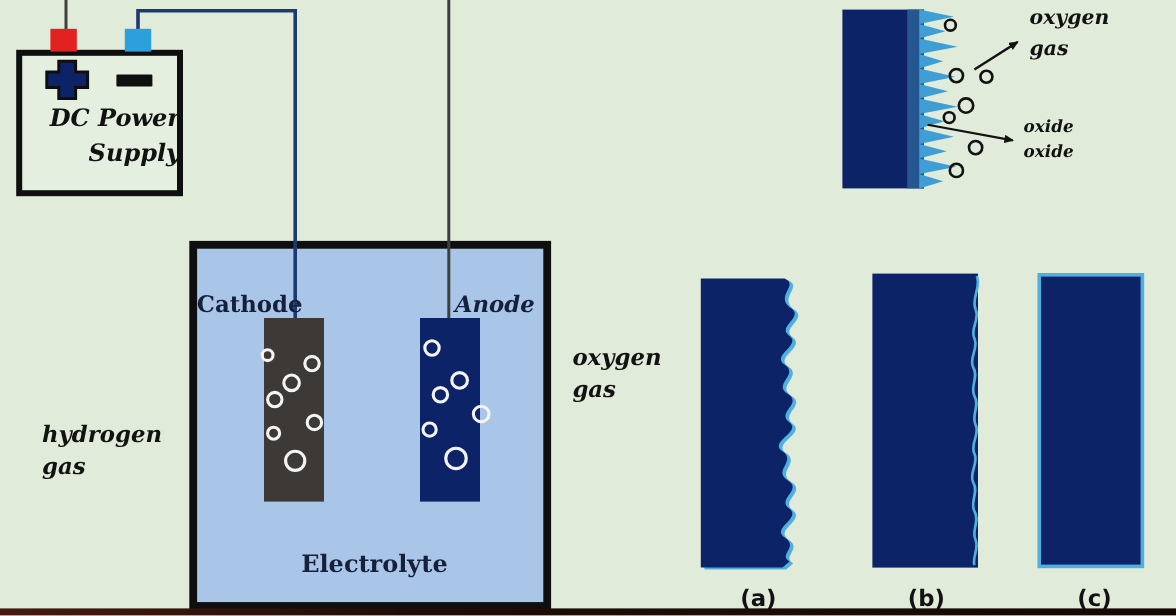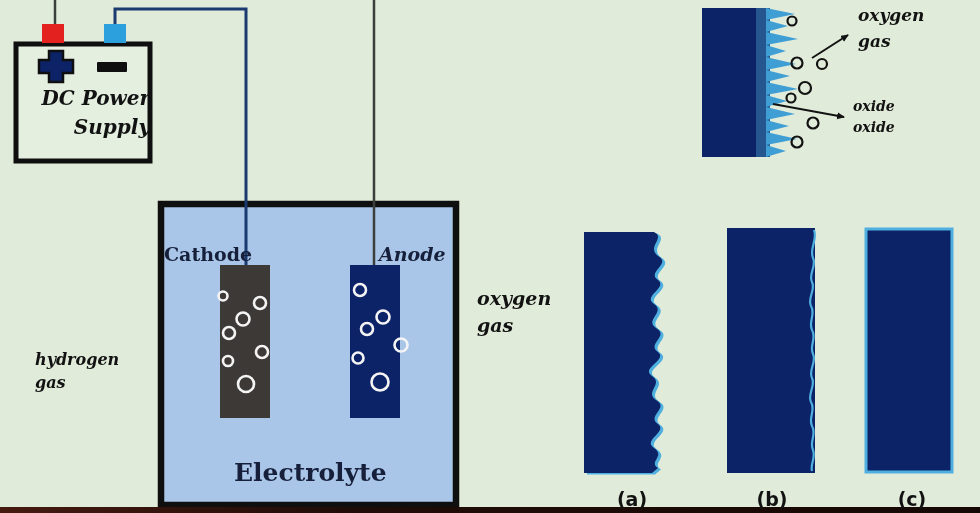--- a/index.html
+++ b/index.html
@@ -13,22 +13,22 @@
   #stage{position:relative;width:980px;height:513px;background:var(--background);overflow:hidden;}
   #art{position:absolute;left:0;top:0;}
   .lbl{position:absolute;font-weight:bold;color:var(--ink);white-space:nowrap;}
   .serif{font-family:"DejaVu Serif",serif;}
   .sans{font-family:"DejaVu Sans",sans-serif;}
   .navytext{color:var(--label-navy);}
   .two-line span{display:block;font-style:italic;}
   .ps-label{left:16px;top:84px;width:134px;text-align:right;font-size:20px;line-height:1.45;}
   .cathode-label{left:164px;top:243px;font-size:19px;}
   .anode-label{left:379px;top:243px;font-size:19px;font-style:italic;}
-  .electrolyte-label{left:234px;top:458px;width:120px;text-align:center;font-size:25px;}
-  .hydrogen-label{left:35px;top:349px;font-size:16px;line-height:1.42;}
+  .electrolyte-label{left:251px;top:458px;width:120px;text-align:center;font-size:20px;}
+  .hydrogen-label{left:35px;top:349px;font-size:19px;line-height:1.42;}
   .oxygen-left-label{left:477px;top:285px;font-size:19px;line-height:1.42;}
   .cu-oxygen-label{left:858px;top:3px;font-size:17px;line-height:1.5;}
   .cu-oxide-label{left:853px;top:96px;font-size:14px;line-height:1.5;}
   .panel-label{top:488px;width:50px;text-align:center;font-size:19px;}
   .pa{left:607px;} .pb{left:747px;} .pc{left:887px;}
 </style>
 </head>
 <body>
 
 <div id="stage">

